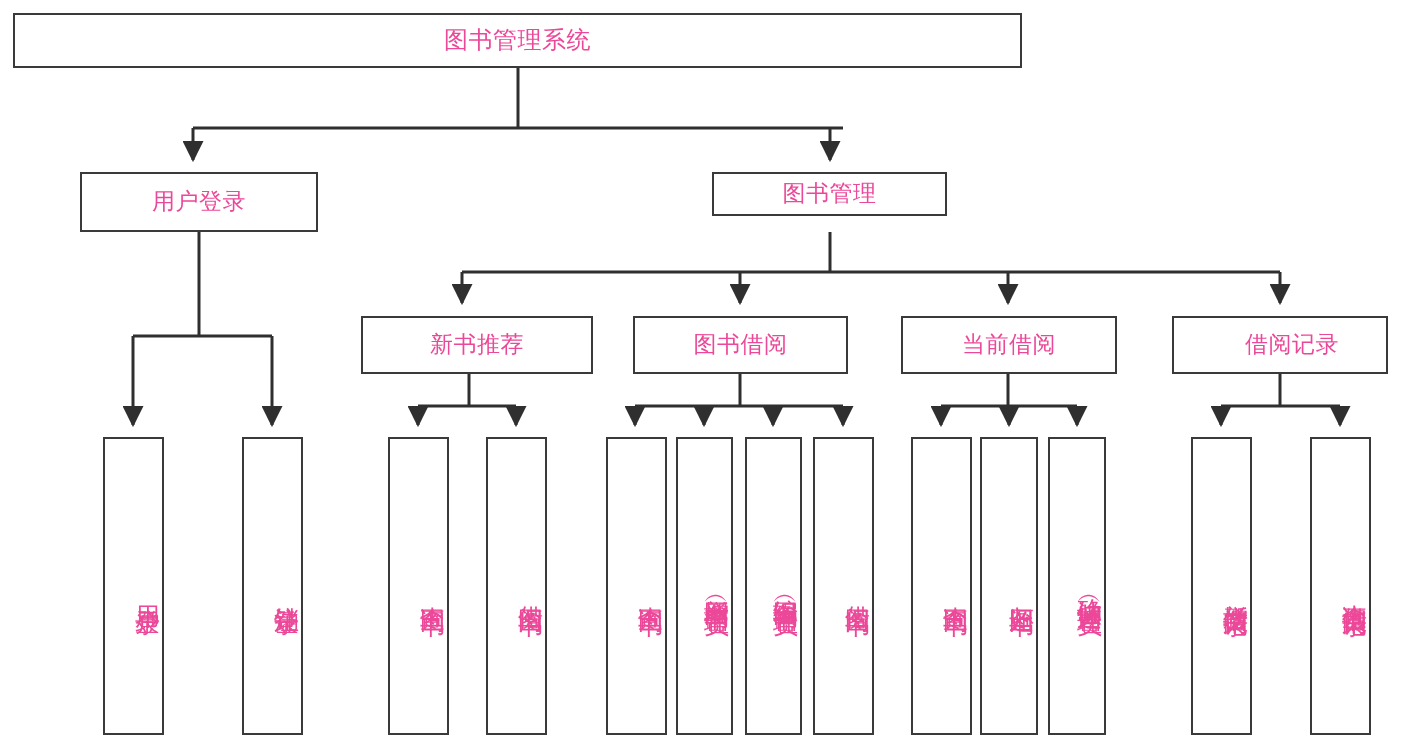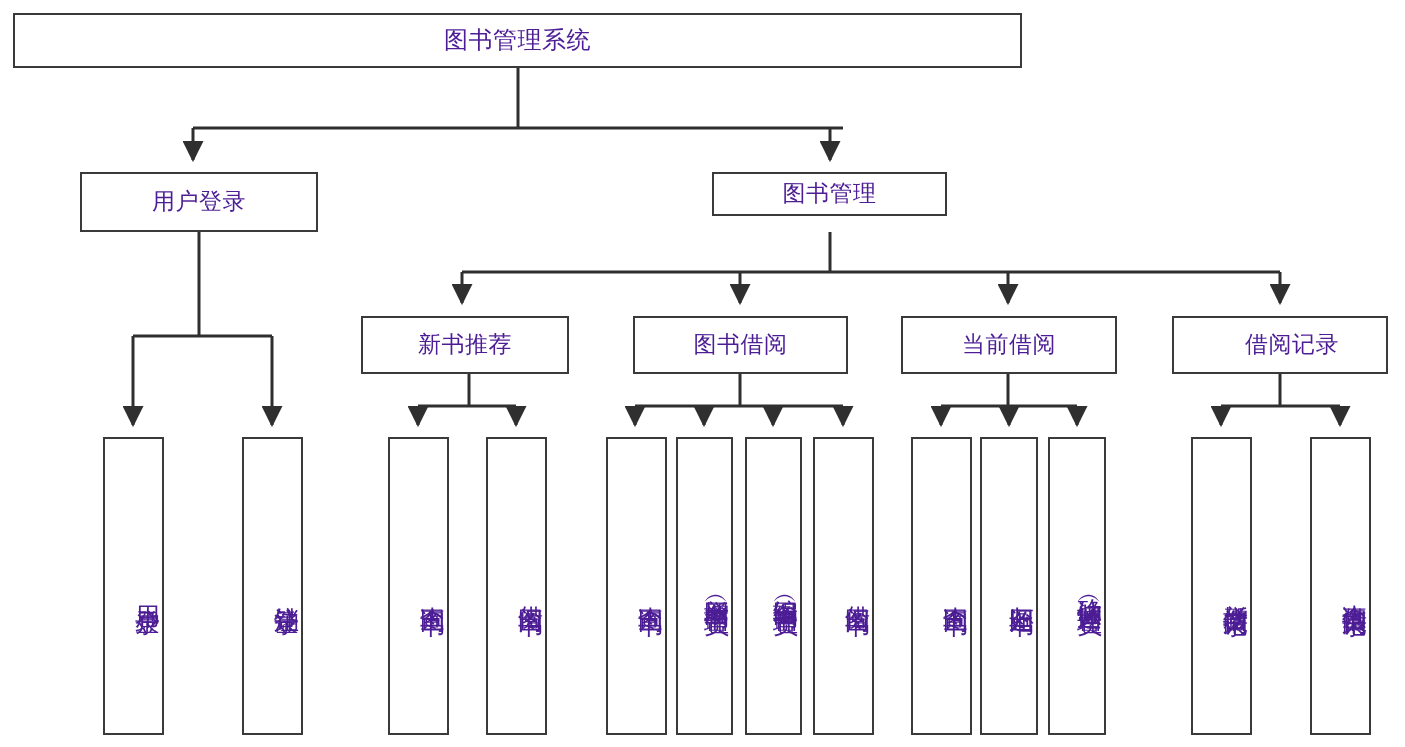--- a/index.html
+++ b/index.html
@@ -22,21 +22,21 @@
     left: 0;
     top: 0;
     width: 1405px;
     height: 747px;
   }
   .node {
     position: absolute;
     box-sizing: border-box;
     border: 2.5px solid #3a3a3a;
     background: #ffffff;
-    color: #4c1d95;
+    color: #ec4899;
     display: flex;
     align-items: center;
     justify-content: center;
     text-align: center;
   }
   .node-h {
     font-size: 23px;
     letter-spacing: 0.5px;
     line-height: 1.1;
   }
@@ -120,21 +120,21 @@
       <path d="M 1221 406 L 1221 425" marker-end="url(#arrow)"></path>
       <path d="M 1340 406 L 1340 425" marker-end="url(#arrow)"></path>
     </g>
   </svg>
 
   <div class="node node-h node-root" style="left:13px; top:13px; width:1009px; height:55px;">图书管理系统</div>
 
   <div class="node node-h" style="left:80px; top:172px; width:238px; height:60px;">用户登录</div>
   <div class="node node-h" style="left:712px; top:172px; width:235px; height:44px;">图书管理</div>
 
-  <div class="node node-h" style="left:361px; top:316px; width:208px; height:58px;">新书推荐</div>
+  <div class="node node-h" style="left:361px; top:316px; width:232px; height:58px;">新书推荐</div>
   <div class="node node-h" style="left:633px; top:316px; width:215px; height:58px;">图书借阅</div>
   <div class="node node-h" style="left:901px; top:316px; width:216px; height:58px;">当前借阅</div>
   <div class="node node-h" style="left:1172px; top:316px; width:216px; height:58px;padding-left:24px;">借阅记录</div>
 
   <div class="node node-v" style="left:103px; top:437px; width:61px; height:298px;">用户登录</div>
   <div class="node node-v" style="left:242px; top:437px; width:61px; height:298px;">注销登录</div>
 
   <div class="node node-v" style="left:388px; top:437px; width:61px; height:298px;">查询图书</div>
   <div class="node node-v" style="left:486px; top:437px; width:61px; height:298px;">借阅图书</div>
 

